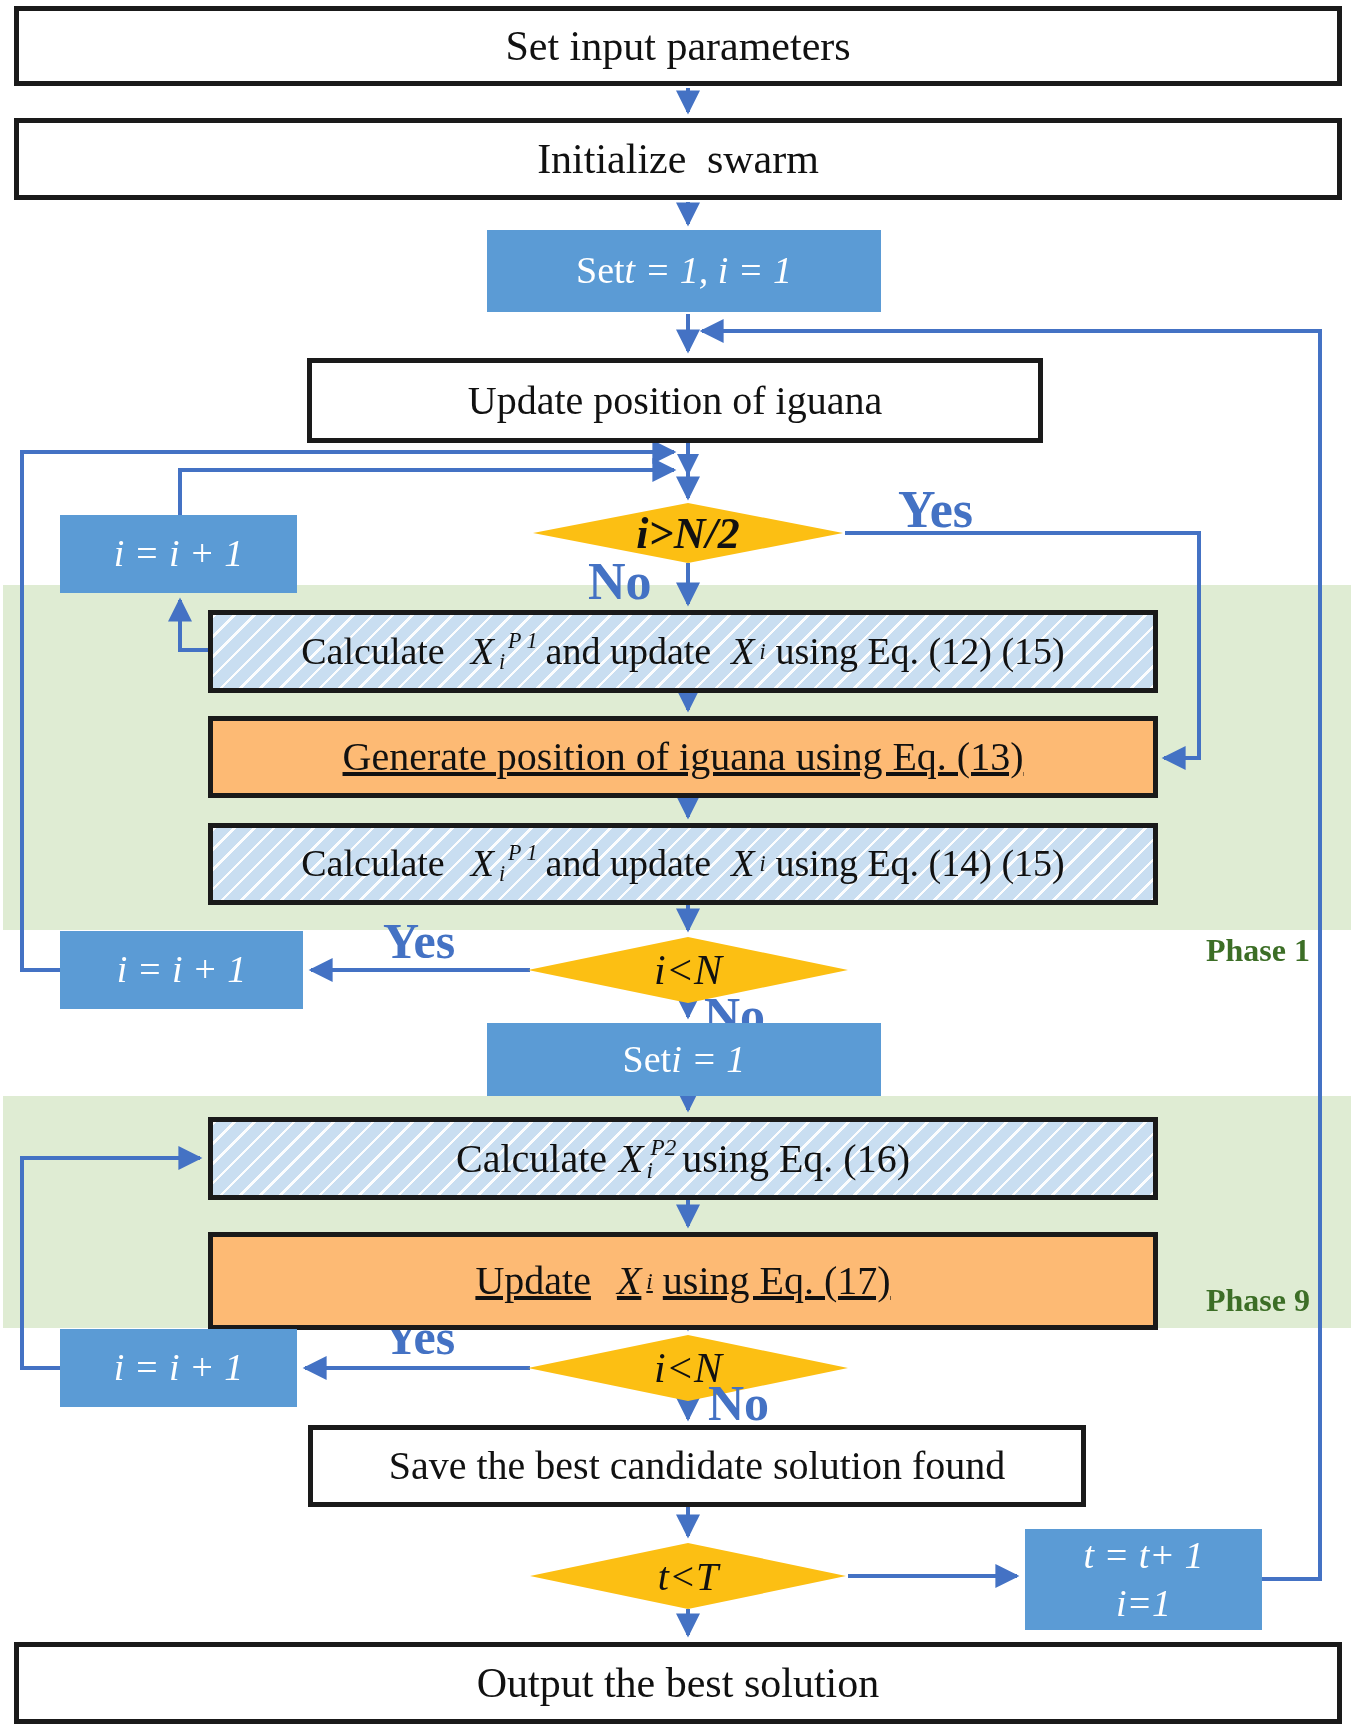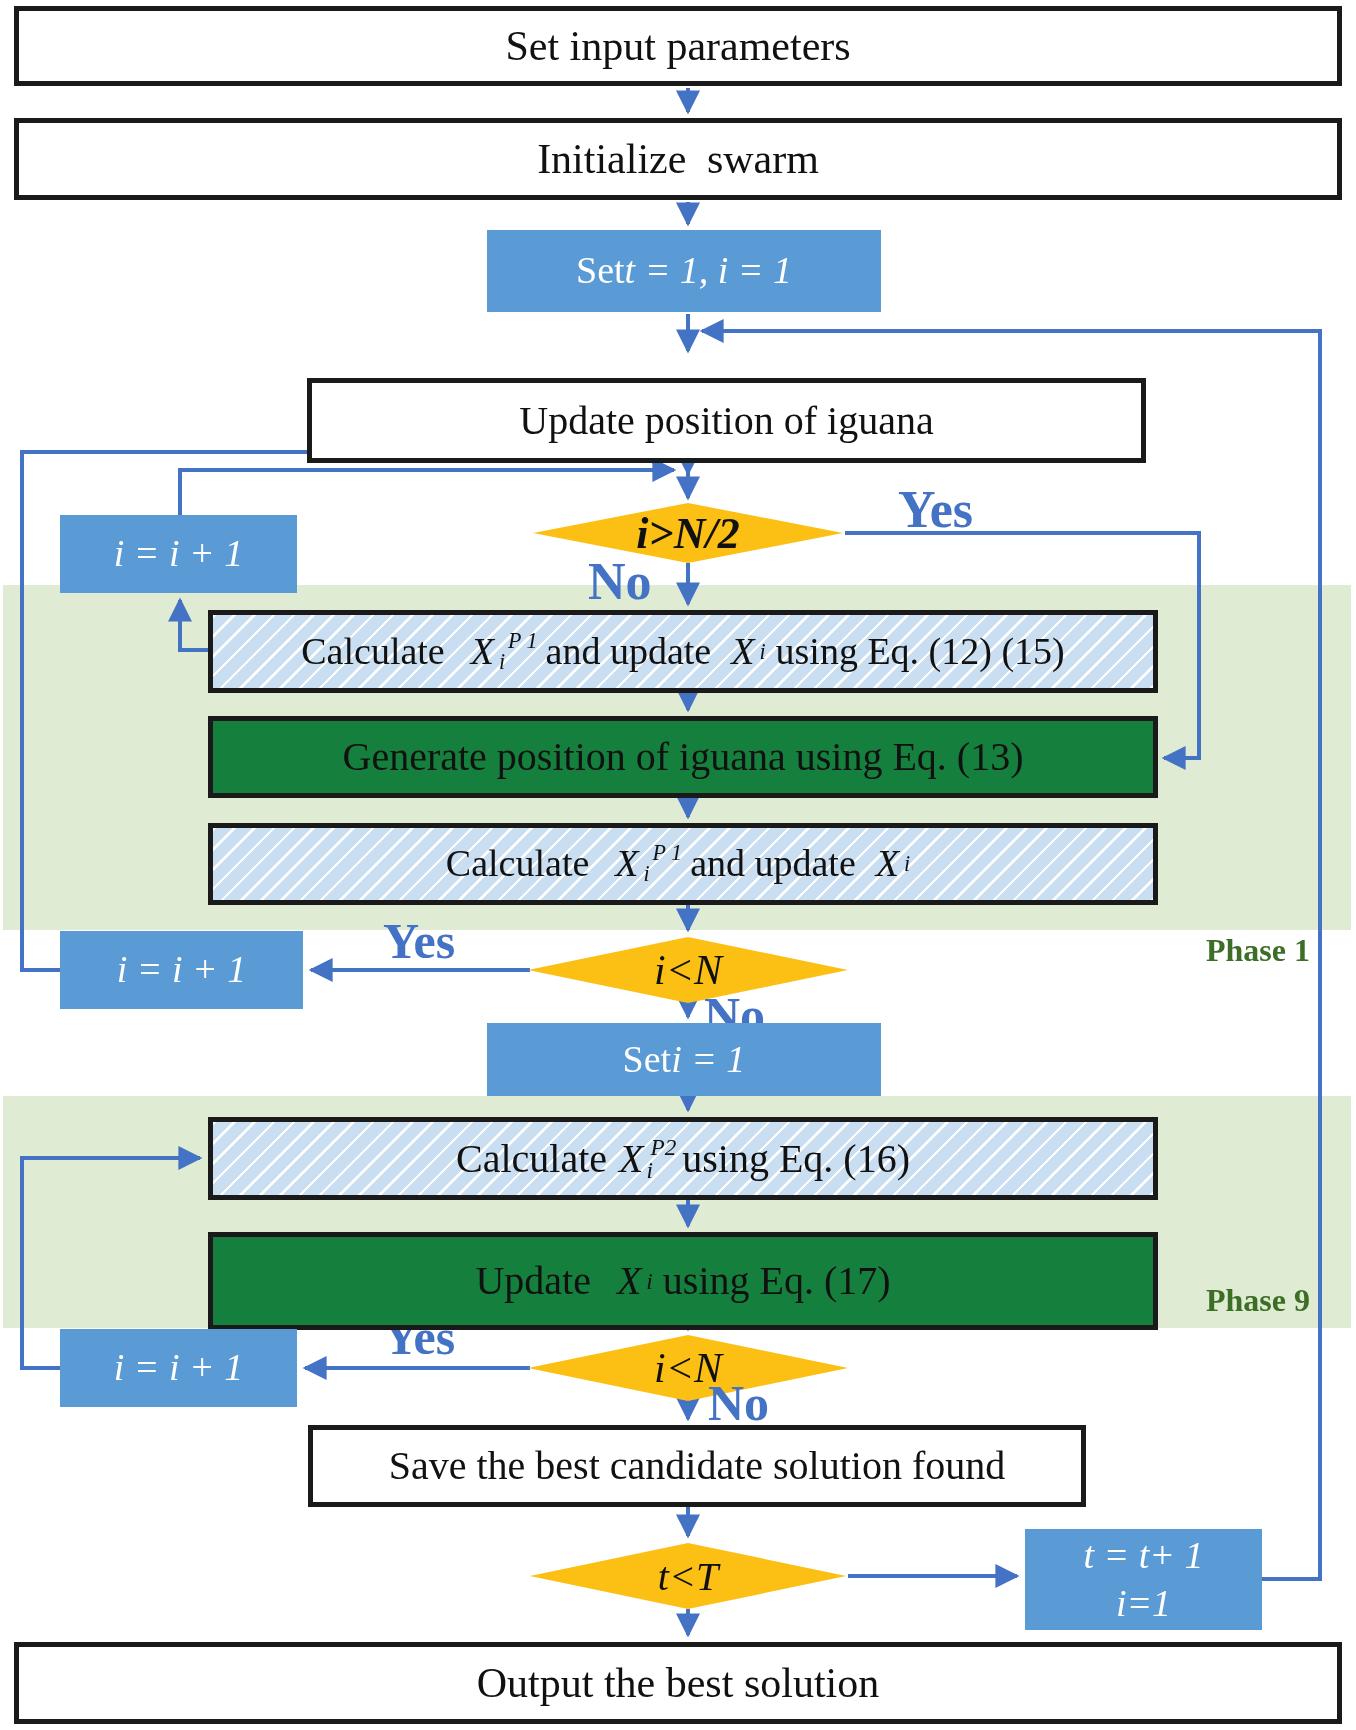--- a/index.html
+++ b/index.html
@@ -10,21 +10,21 @@
   }
   .band{position:absolute;left:3px;width:1348px;background:#dfecd3;z-index:0;}
   #band1{top:585px;height:345px;}
   #band2{top:1096px;height:232px;}
   #wires{position:absolute;left:0;top:0;z-index:1;}
   .box{
     position:absolute;box-sizing:border-box;display:flex;align-items:center;justify-content:center;
     text-align:center;z-index:2;line-height:1.05;white-space:nowrap;
   }
   .outline{background:#ffffff;border:5px solid #1a1a1a;font-size:42px;}
-  .process{background:#15803d;border:5px solid #1a1a1a;font-size:40px;}
+  .process{background:#fdba74;border:5px solid #1a1a1a;font-size:40px;text-decoration:underline;}
   .hatched{
     border:5px solid #1a1a1a;font-size:38px;
     background-color:#c9def1;
     background-image:repeating-linear-gradient(135deg,rgba(255,255,255,.95) 0px,rgba(255,255,255,.95) 2.5px,rgba(255,255,255,0) 2.5px,rgba(255,255,255,0) 14px);
   }
   .blue{background:#5b9bd5;color:#ffffff;font-size:38px;border:none;}
   .it{font-style:italic;}
   .dlabel{
     position:absolute;z-index:2;display:flex;align-items:center;justify-content:center;
     font-style:italic;color:#111;white-space:nowrap;
@@ -119,21 +119,21 @@
 
   <div class="box outline" style="left:14px;top:118px;width:1328px;height:82px;word-spacing:10px;">
     <span>Initialize swarm</span>
   </div>
 
   <div class="box blue" style="left:487px;top:230px;width:394px;height:82px;">
     <span>Set </span>
     <span class="it">t = 1, i = 1</span>
   </div>
 
-  <div class="box outline" style="left:307px;top:378px;width:839px;height:85px;font-size:40px;">
+  <div class="box outline" style="left:307px;top:358px;width:736px;height:85px;font-size:40px;">
     <span>Update position of iguana</span>
   </div>
 
   <div class="box blue it" style="left:60px;top:515px;width:237px;height:78px;">
     <span>i = i + 1</span>
   </div>
 
   <div class="box hatched" style="left:208px;top:610px;width:950px;height:83px;">
     <span>Calculate</span>
     <span class="xvar">X</span>
@@ -154,20 +154,21 @@
   <div class="box hatched" style="left:208px;top:823px;width:950px;height:82px;">
     <span>Calculate</span>
     <span class="xvar">X</span>
     <span class="supsub">
         <span class="sup">P 1</span>
         <span class="sub">i</span>
       </span>
     <span>and update</span>
     <span class="xvar2">X</span>
     <span class="subi">i</span>
+    <span>using Eq. (14) (15)</span>
   </div>
 
   <div class="box blue it" style="left:60px;top:931px;width:243px;height:78px;">
     <span>i = i + 1</span>
   </div>
 
   <div class="box blue" style="left:487px;top:1023px;width:394px;height:73px;">
     <span>Set </span>
     <span class="it">i = 1</span>
   </div>

